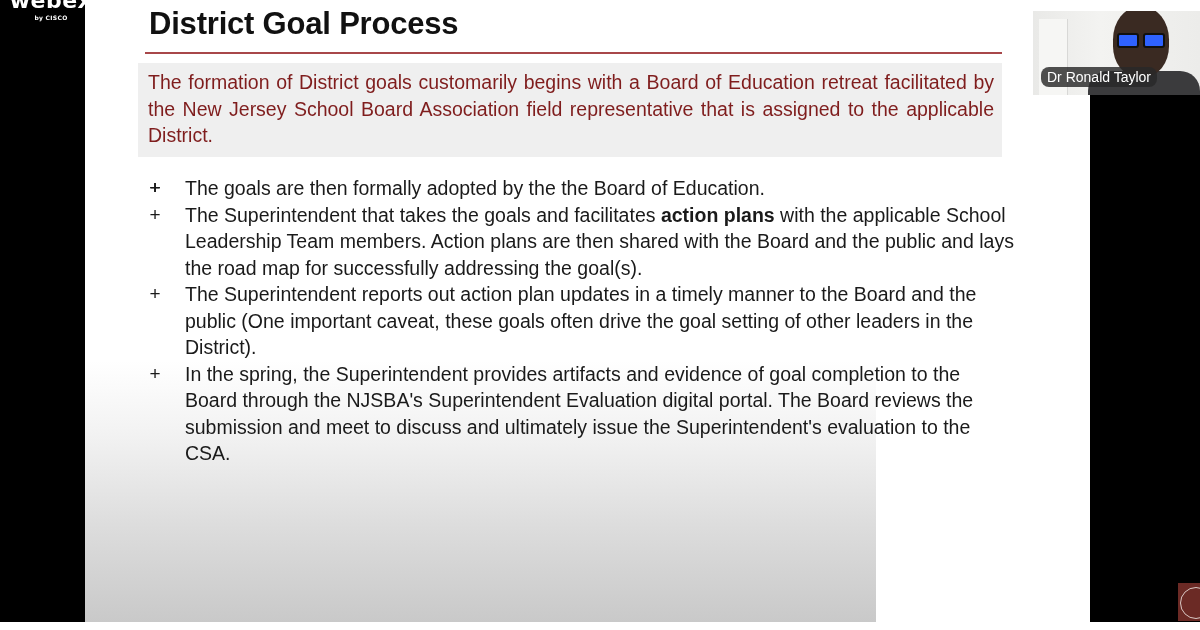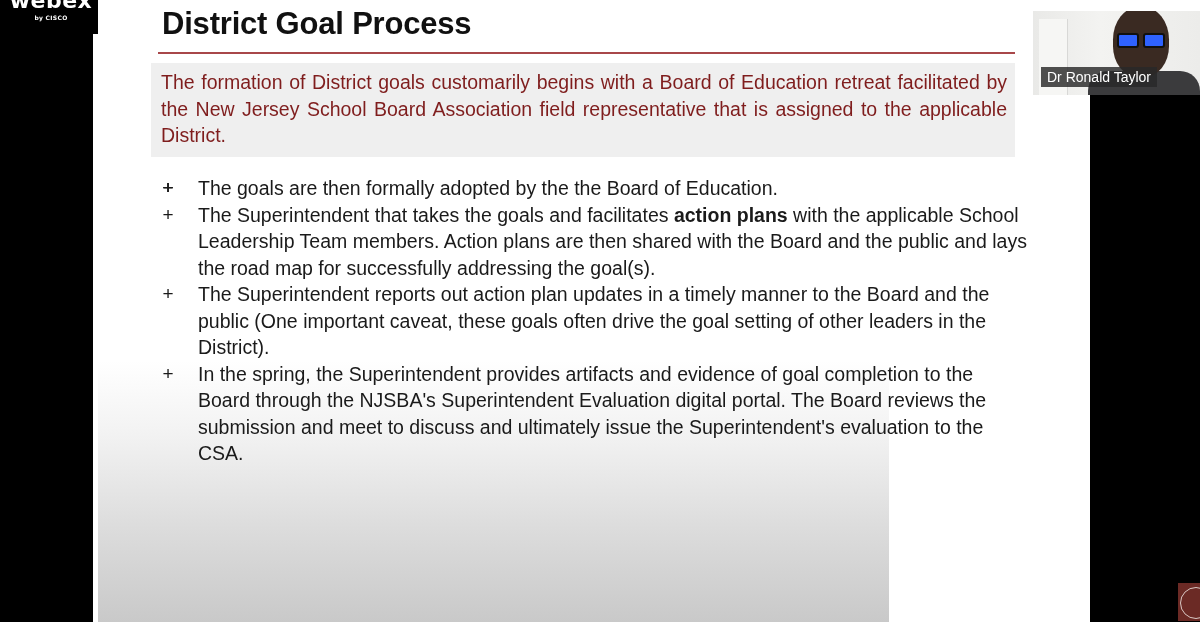--- a/index.html
+++ b/index.html
@@ -19,21 +19,21 @@
       letter-spacing:0.5px; color:#fff; font-family:"DejaVu Sans", sans-serif;
     }
     .webex-logo .byline {
       position:absolute; left:0; right:0; top:14px; font-size:6px; font-weight:bold; color:#fff;
       font-family:"DejaVu Sans", sans-serif; letter-spacing:0.3px;
     }
     .right-bar {
       position:absolute; left:1090px; top:95px; width:110px; height:527px; background:#000;
     }
     .slide {
-      position:absolute; left:98px; top:0; width:791px; height:622px;
+      position:absolute; left:85px; top:0; width:791px; height:622px;
       background:linear-gradient(to bottom, #ffffff 0%, #ffffff 58%, #f2f2f2 70%, #dcdcdc 85%, #c9c9c9 100%);
       text-decoration:underline;
     }
     .bottom-strip {
       position:absolute; left:0; top:622px; width:1200px; height:8px; background:#fff;
     }
     .title {
       position:absolute; left:64px; top:6px; font-size:31px; font-weight:bold; color:#111;
       margin:0; letter-spacing:-0.2px;
     }
@@ -74,21 +74,21 @@
       background:#2f62ff; border:2px solid #101010;
     }
     .video-tile .glasses-l { left:84px; }
     .video-tile .glasses-r { left:110px; }
     .video-tile .torso {
       position:absolute; left:55px; top:60px; width:112px; height:30px; background:#3b3b3d;
       border-radius:20px 20px 0 0;
     }
     .video-tile .name-label {
       position:absolute; left:8px; top:56px; padding:2px 6px; background:rgba(40,40,40,0.82);
-      color:#fff; font-size:14px; border-radius:0; white-space:nowrap;
+      color:#fff; font-size:14px; border-radius:8px; white-space:nowrap;
     }
     .brand-badge {
       position:absolute; left:1178px; top:583px; width:22px; height:38px; background:#6b2a25;
       overflow:hidden;
     }
     .brand-badge .ring {
       position:absolute; left:2px; top:4px; width:30px; height:30px; border-radius:50%;
       border:1.5px solid #d9c7c3;
     }
   </style>

